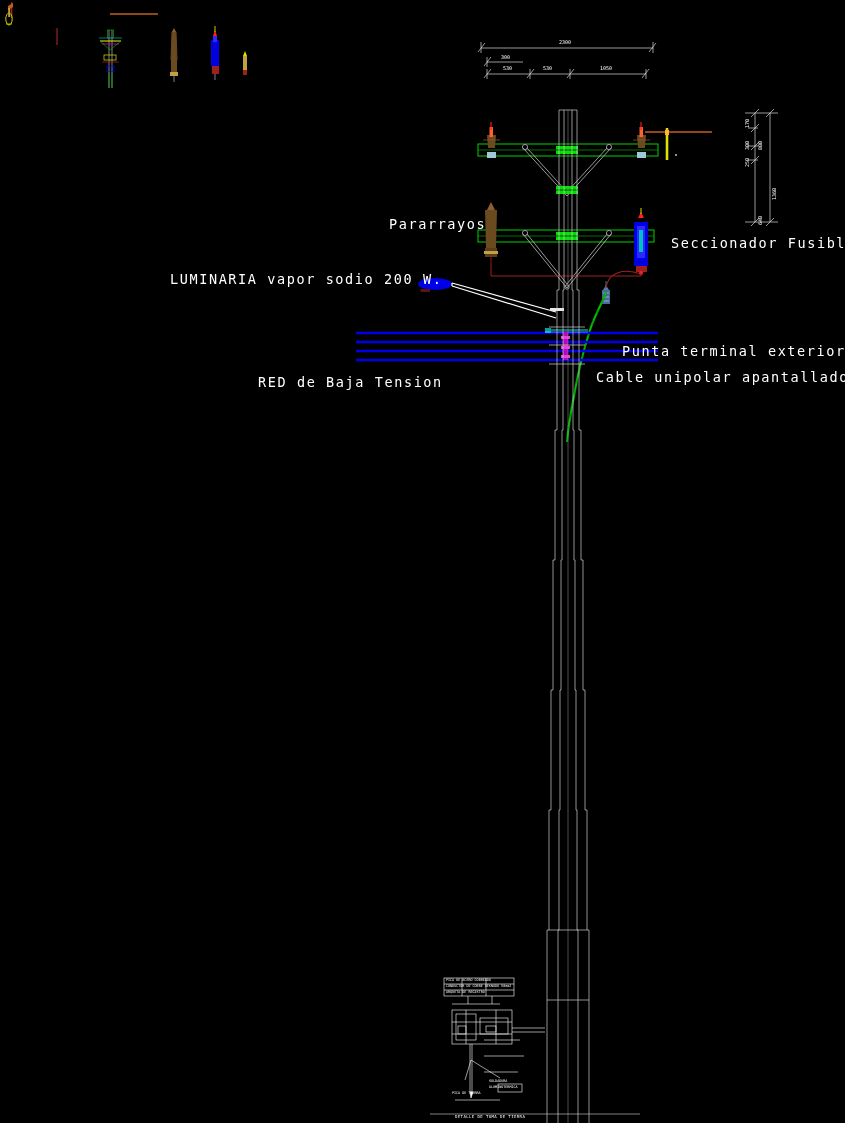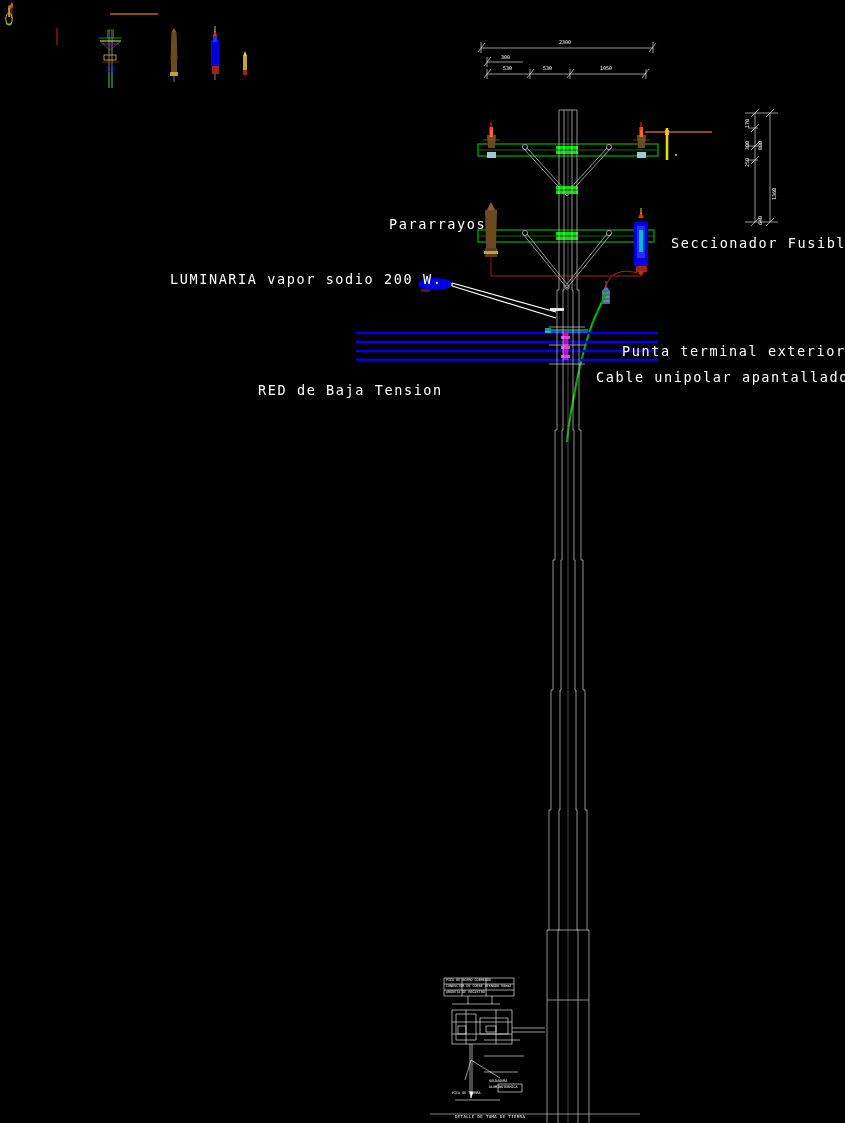--- a/index.html
+++ b/index.html
@@ -306,21 +306,21 @@
 </svg>
 
 <div class="lbl" style="left:389px;top:218px;">Pararrayos</div>
 
 <div class="lbl" style="left:170px;top:273px;">LUMINARIA  vapor sodio 200 W.</div>
 
 <div class="lbl" style="left:671px;top:237px;">Seccionador Fusible</div>
 
 <div class="lbl" style="left:622px;top:298px;margin-top:47px;">Punta terminal exterior</div>
 
-<div class="lbl" style="left:258px;top:384px;">RED de Baja Tension</div>
+<div class="lbl" style="left:258px;top:376px;">RED de Baja Tension</div>
 
 <div class="lbl" style="left:596px;top:371px;">Cable unipolar apantallado 15Kv.</div>
 
 <div class="dimtxt" style="left:559px;top:40px;">2300</div>
 <div class="dimtxt" style="left:501px;top:55px;">300</div>
 <div class="dimtxt" style="left:503px;top:66px;">530</div>
 <div class="dimtxt" style="left:543px;top:66px;">530</div>
 <div class="dimtxt" style="left:600px;top:66px;">1050</div>
 
 <div class="vdim" style="left:745px;top:128px;">170</div>

